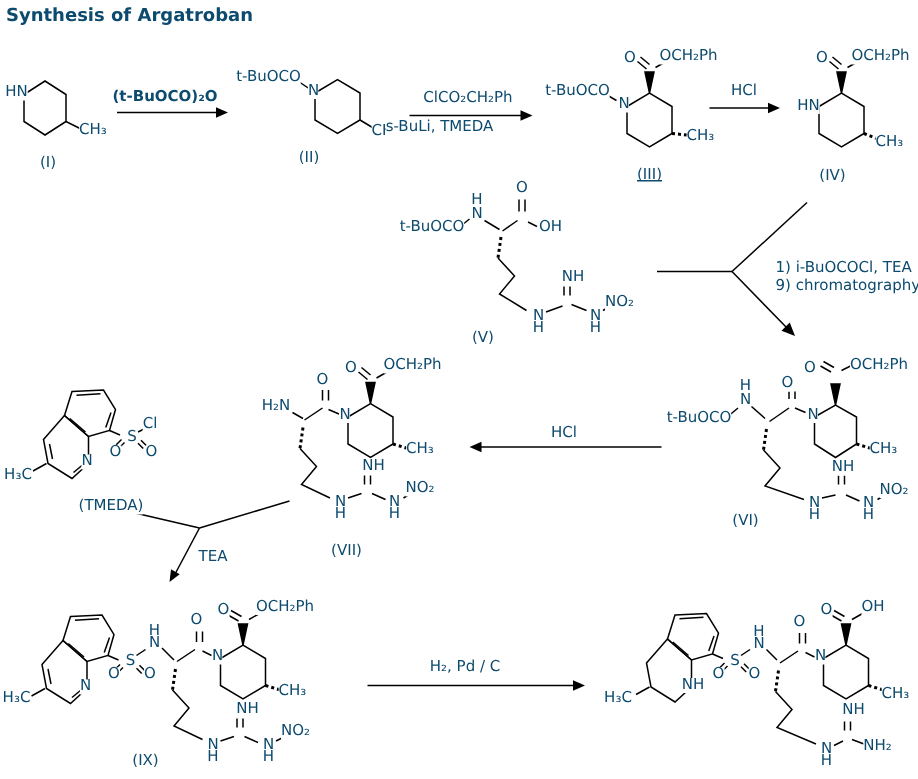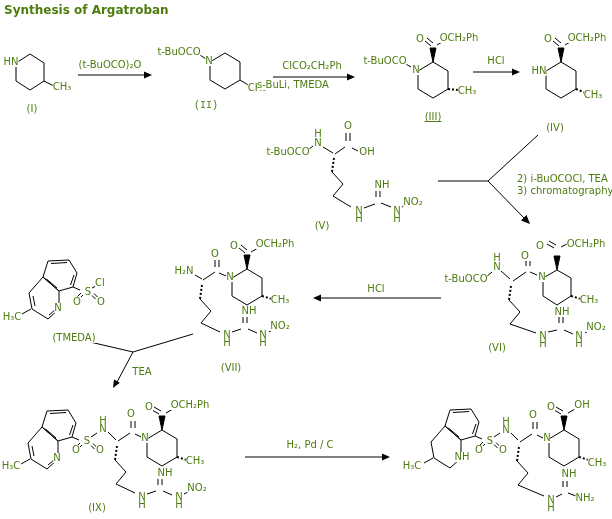--- a/index.html
+++ b/index.html
@@ -1,17 +1,17 @@
 <!DOCTYPE html>
 <html><head>
 <meta charset="utf-8">
 <style>
   html,body{margin:0;padding:0;background:#fff}
   #stage{position:relative;width:612px;height:519px;background:#ffffff;
-         font-family:"DejaVu Sans",sans-serif;color:#4d7c0f;overflow:hidden}
+         font-family:"DejaVu Sans",sans-serif;color:#0c4a6e;overflow:hidden}
   #bonds{position:absolute;left:0;top:0}
   #bonds line,#bonds polyline,#bonds polygon{stroke:#000;stroke-width:1;fill:none}
   #bonds polygon.w{fill:#000;stroke:#000}
   #bonds polygon.ah{fill:#000;stroke:none}
   #bonds .d{stroke-dasharray:2,2;stroke-width:2}
   #labels{position:absolute;left:0;top:0;width:612px;height:519px}
   .lbl{position:absolute;transform:translate(-50%,-50%);font-size:10px;line-height:1;
        background:#fff;white-space:pre;padding:0}
   .lbl.left{transform:translate(0,-50%)}
   #title{position:absolute;left:4px;top:3px;font-size:12px;font-weight:bold;white-space:nowrap}
@@ -317,31 +317,31 @@
       <span class="lbl" style="left: 533px; top: 415px;">O</span>
       <span class="lbl" style="left: 551px; top: 407px;">O</span>
       <span class="lbl" style="left: 582px; top: 405px;">OH</span>
       <span class="lbl" style="left: 547px; top: 438px;">N</span>
       <span class="lbl" style="left: 597px; top: 463px;">CH₃</span>
       <span class="lbl" style="left: 569px; top: 474px;">NH</span>
       <span class="lbl" style="left: 551px; top: 500px;">N</span>
       <span class="lbl" style="left: 551px; top: 508px;">H</span>
       <span class="lbl" style="left: 585px; top: 498px;">NH₂</span>
       <span class="lbl" style="left: 32px; top: 109px;">(I)</span>
-      <span class="lbl" style="left: 206px; top: 106px; font-family: Liberation Mono, monospace;">(II)</span>
+      <span class="lbl" style="left: 206px; top: 106px;">(II)</span>
       <span class="lbl" style="left: 433px; top: 117px; text-decoration: underline;">(III)</span>
-      <span class="lbl" style="left: 555px; top: 128px;">(IV)</span>
+      <span class="lbl" style="left: 555px; top: 118px;">(IV)</span>
       <span class="lbl" style="left: 322px; top: 226px;">(V)</span>
       <span class="lbl" style="left: 497px; top: 348px;">(VI)</span>
       <span class="lbl" style="left: 231px; top: 368px;">(VII)</span>
       <span class="lbl" style="left: 74px; top: 338px;">(TMEDA)</span>
       <span class="lbl" style="left: 97px; top: 508px;">(IX)</span>
-      <span class="lbl" style="left: 110px; top: 65px;">(t-BuOCO)₂O</span>
+      <span class="lbl" style="left: 110px; top: 65px; font-weight: bold;">(t-BuOCO)₂O</span>
       <span class="lbl" style="left: 312px; top: 66px;">ClCO₂CH₂Ph</span>
       <span class="lbl" style="left: 293px; top: 85px;">s-BuLi, TMEDA</span>
       <span class="lbl" style="left: 496px; top: 61px;">HCl</span>
-      <span class="lbl left" style="left: 517px; top: 179px;">2) i-BuOCOCl, TEA</span>
-      <span class="lbl left" style="left: 517px; top: 191px;">3) chromatography</span>
+      <span class="lbl left" style="left: 517px; top: 179px;">1) i-BuOCOCl, TEA</span>
+      <span class="lbl left" style="left: 517px; top: 191px;">9) chromatography</span>
       <span class="lbl" style="left: 376px; top: 289px;">HCl</span>
       <span class="lbl" style="left: 142px; top: 372px;">TEA</span>
       <span class="lbl" style="left: 310px; top: 445px;">H₂, Pd / C</span>
     </div>
 </div>
 
 </body></html>

